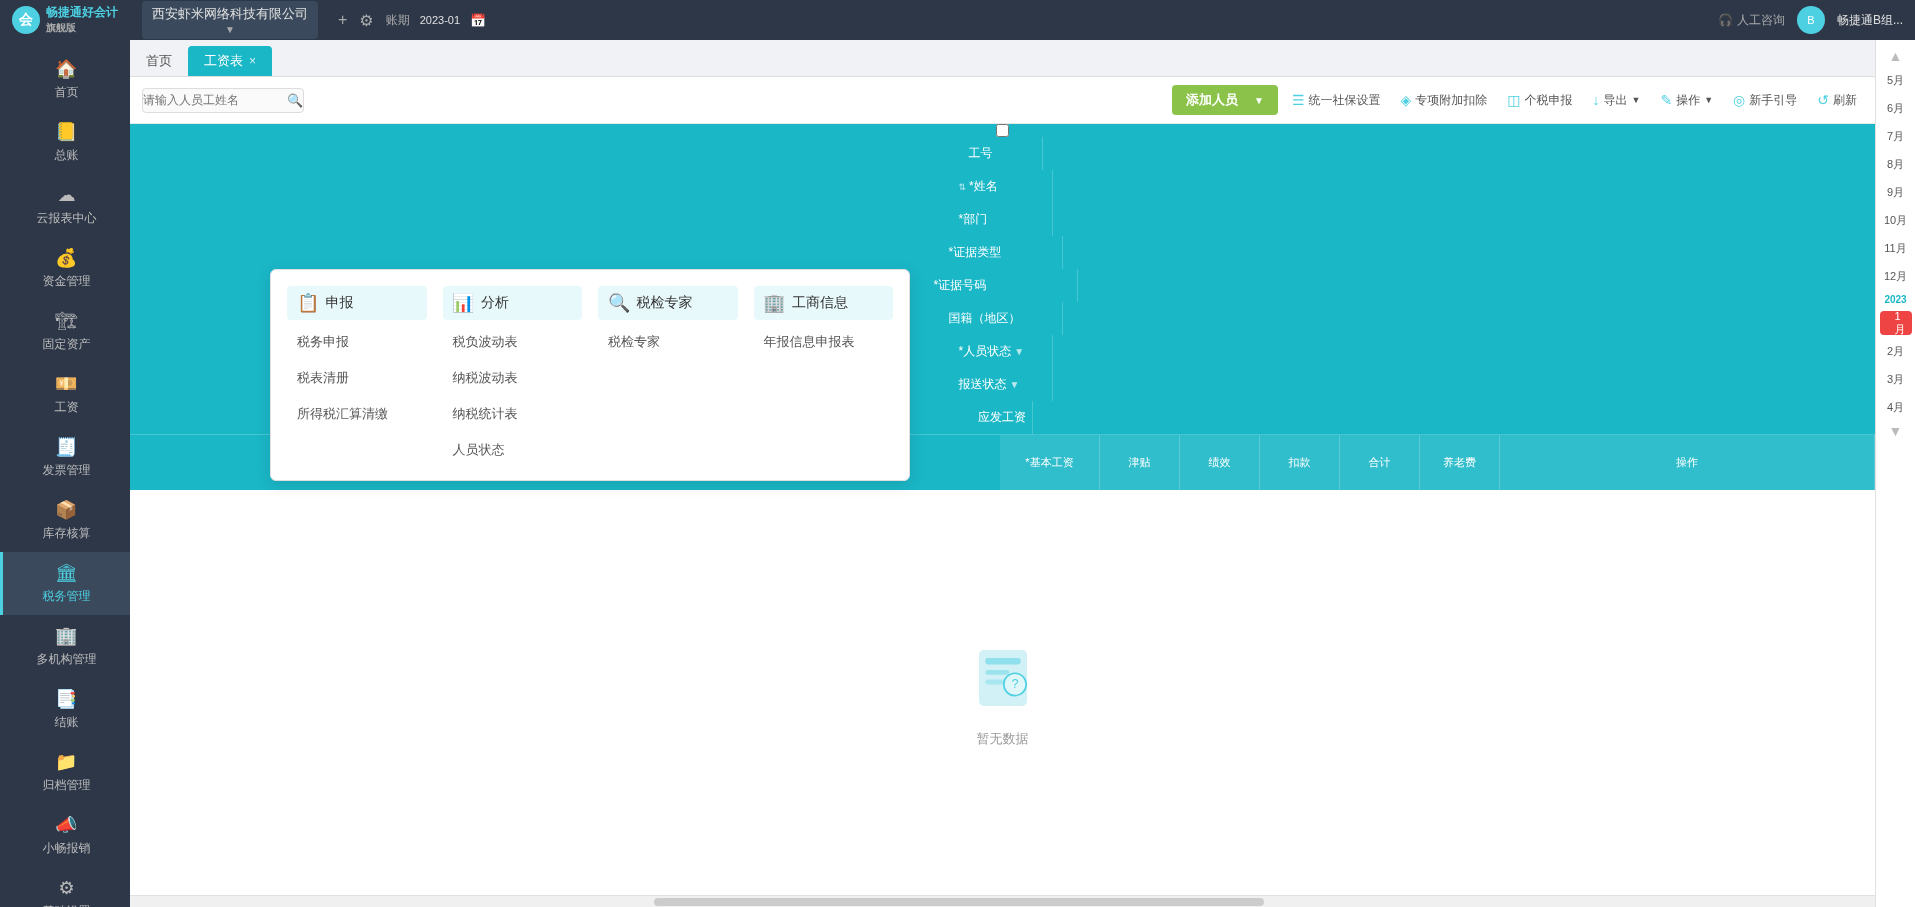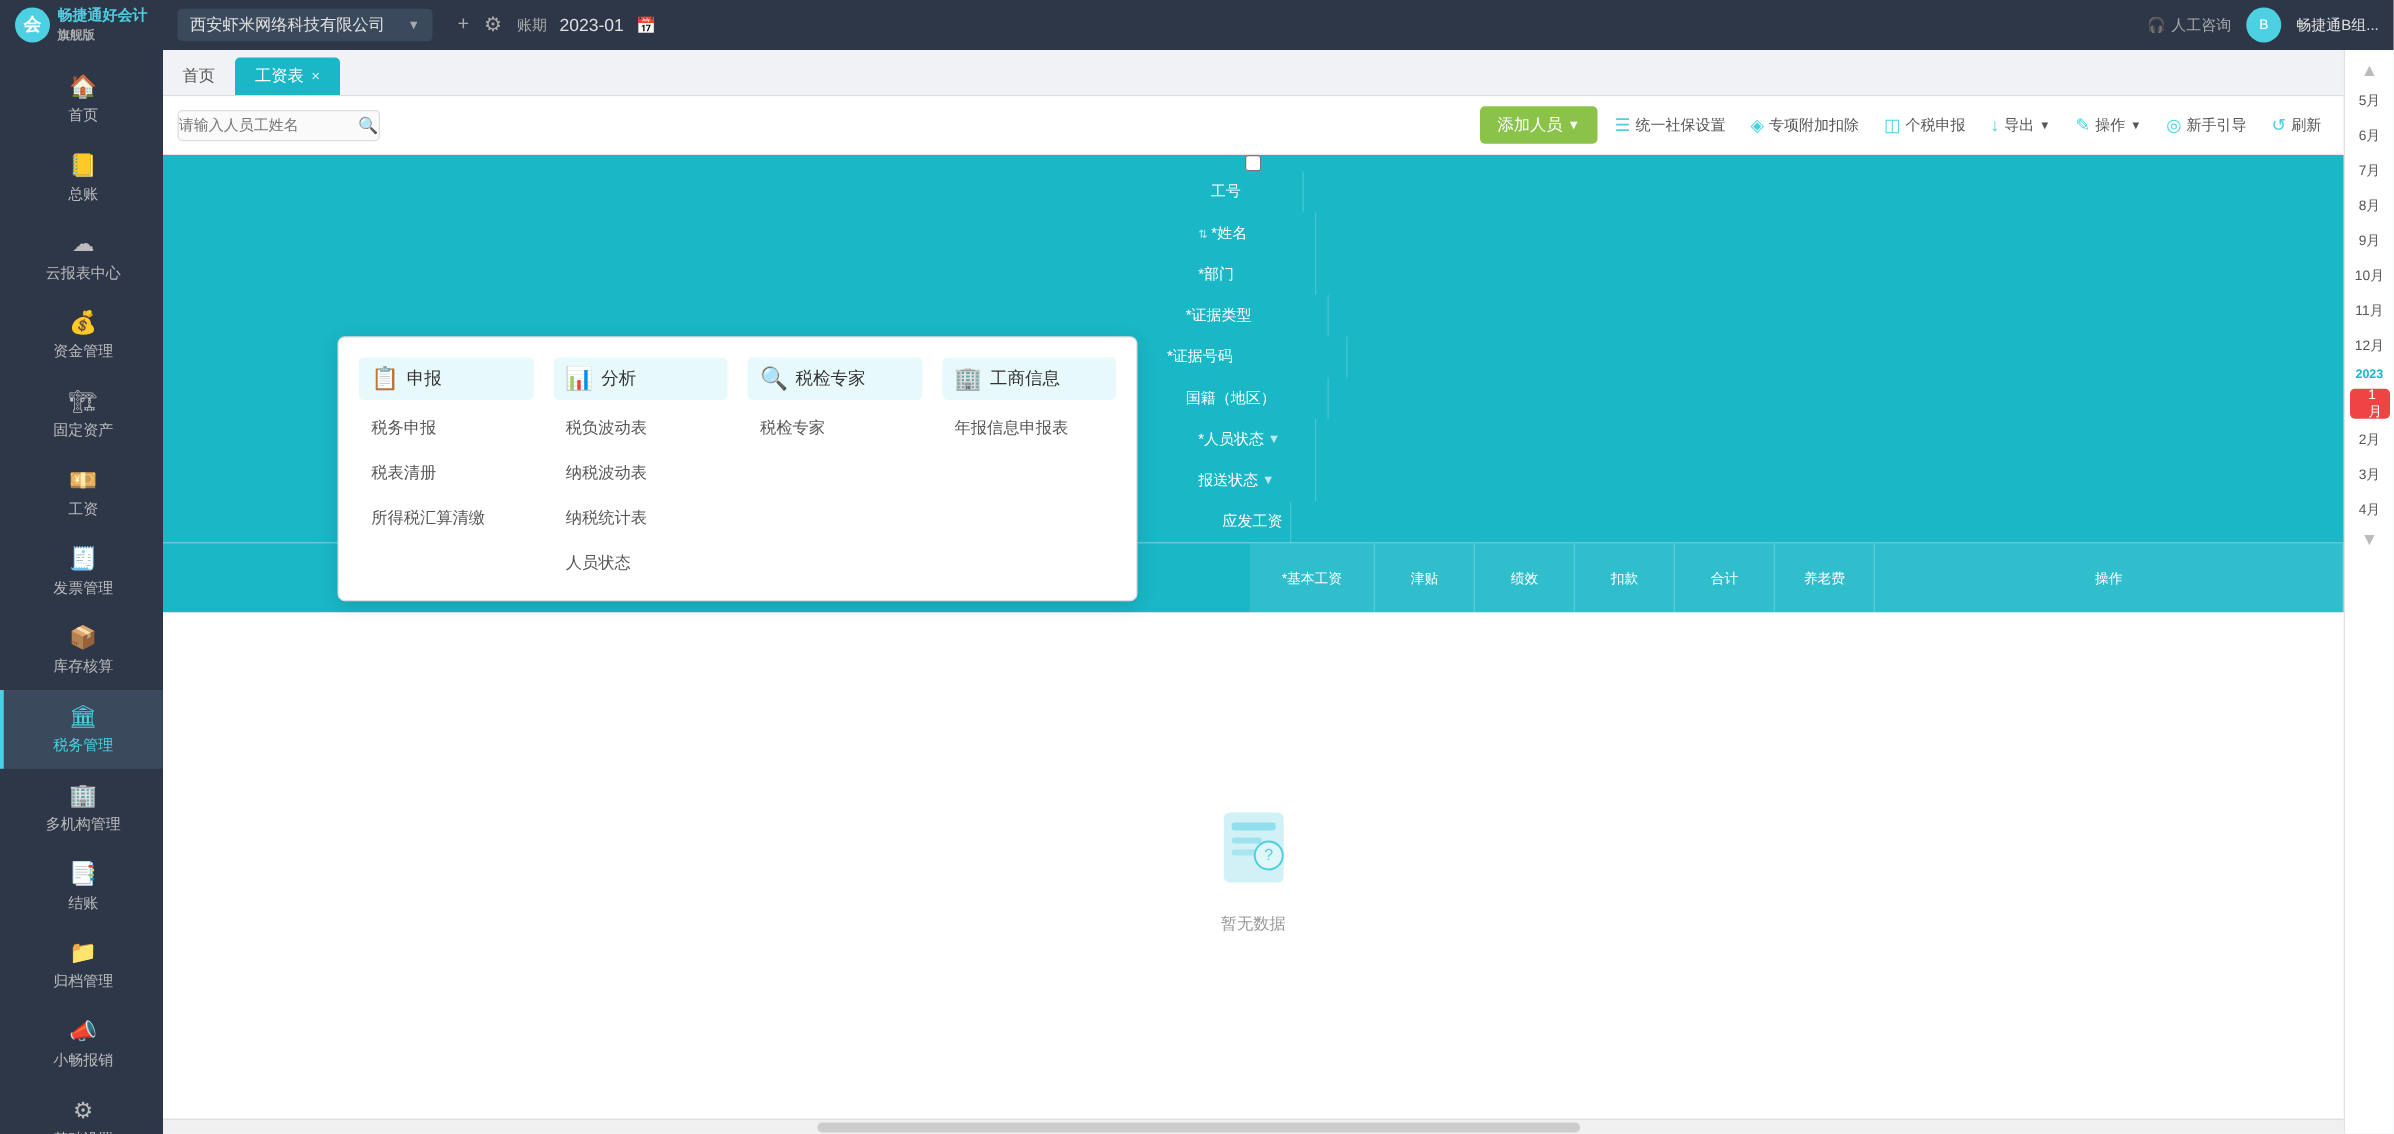--- a/index.html
+++ b/index.html
@@ -25,35 +25,35 @@
       width: 120px;
     }
     .logo-icon {
       width: 28px; height: 28px;
       background: #4dd0e1;
       border-radius: 50%;
       display: flex; align-items: center; justify-content: center;
       color: white; font-size: 14px;
     }
     .company-selector {
-      display: flex; align-items: center; gap: 18px;
+      display: flex; align-items: center; gap: 1px;
       background: #3a4a5c; border-radius: 4px;
-      padding: 4px 10px; cursor: pointer; color: #e0e0e0;
+      padding: 4px 10px; cursor: pointer; color: #e0e0e0; flex-direction: column;
     }
     .company-selector .chevron { color: #aaa; font-size: 10px; }
     .header-actions {
       display: flex; align-items: center; gap: 8px;
       margin-left: 8px;
     }
     .header-actions .icon-btn {
       background: none; border: none; color: #aaa;
       cursor: pointer; font-size: 16px; padding: 2px;
     }
     .period-label { color: #aaa; font-size: 12px; }
-    .period-value { color: #e0e0e0; font-size: 14px; }
+    .period-value { color: #e0e0e0; font-size: 11px; }
     .period-calendar { color: #4dd0e1; cursor: pointer; }
     .header-right {
       margin-left: auto;
       display: flex; align-items: center; gap: 12px;
       color: #e0e0e0;
     }
     .user-service { display: flex; align-items: center; gap: 4px; font-size: 12px; color: #aaa; cursor: pointer; }
     .user-avatar { width: 28px; height: 28px; border-radius: 50%; background: #4dd0e1; display: flex; align-items: center; justify-content: center; color: white; font-size: 11px; }
     .user-name { font-size: 12px; color: #e0e0e0; cursor: pointer; }
 
@@ -141,22 +141,23 @@
     }
     .search-input-wrap input {
       border: none; background: none; outline: none;
       font-size: 12px; color: #666; width: 140px;
     }
     .search-input-wrap .search-icon { color: #999; font-size: 13px; }
     .btn-add-person {
       background: #8bc34a; color: white;
       border: none; border-radius: 4px;
       padding: 6px 14px; font-size: 13px;
-      cursor: pointer; display: flex; align-items: center; gap: 4px;
+      cursor: pointer; display: flex; align-items: center; gap: 16px;
       margin-left: auto;
+      font-weight: bold;
     }
     .btn-add-person .chevron { font-size: 10px; }
     .toolbar-btn {
       display: flex; align-items: center; gap: 4px;
       background: none; border: none; color: #555;
       cursor: pointer; font-size: 12px; padding: 4px 6px;
     }
     .toolbar-btn .t-icon { color: #4dd0e1; font-size: 14px; }
 
     

